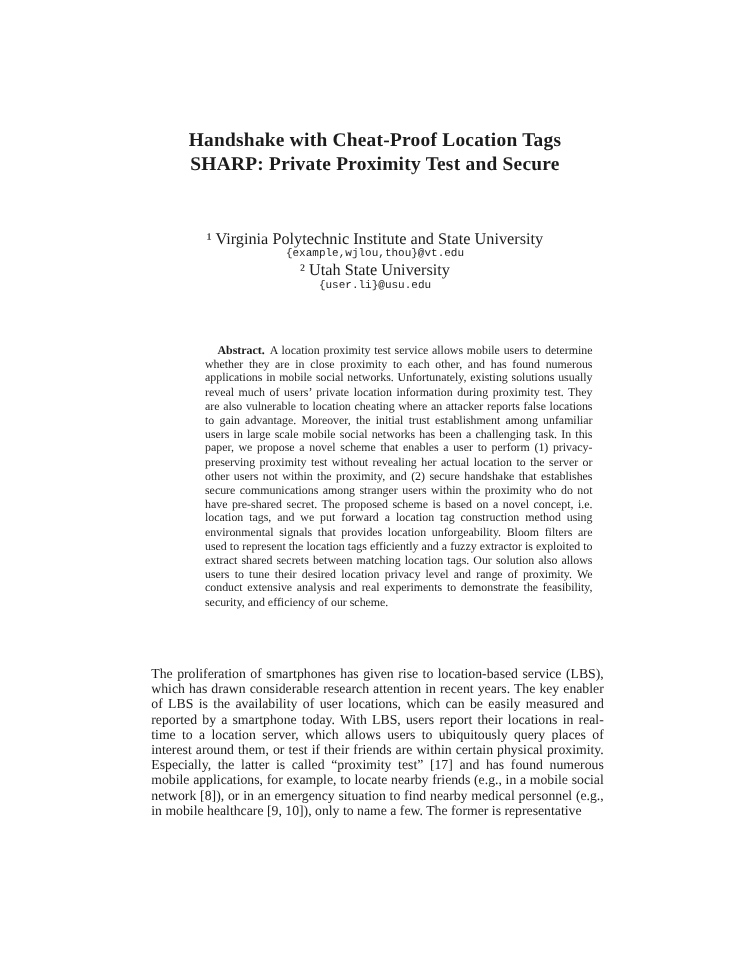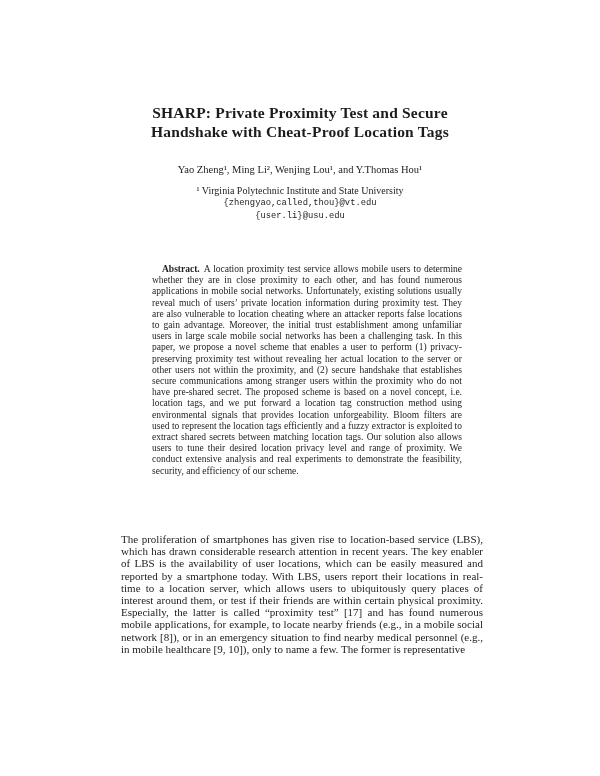--- a/index.html
+++ b/index.html
@@ -40,34 +40,34 @@
     line-height: 13px;
   }
   .affiliations {
     position: absolute;
     top: 185px;
     left: 0;
     right: 0;
     text-align: center;
   }
   .aff-line {
-    font-size: 10px;
+    font-size: 13px;
     line-height: 12.3px;
   }
   .email-line {
     font-family: "Liberation Mono", monospace;
     font-size: 8.8px;
     line-height: 12.3px;
   }
   .abstract {
     position: absolute;
     top: 260px;
     left: 148px;
     width: 310px;
-    margin: 4px;
+    margin: 16px;
     font-size: 9.5px;
     line-height: 11.2px;
     text-align: justify;
     text-indent: 10px;
   }
   .abstract-label {
     font-weight: bold;
     margin-right: 4px;
   }
   .section-heading {
@@ -90,29 +90,29 @@
     line-height: 12.2px;
     text-align: justify;
   }
 </style>
 </head>
 <body>
 
 <div class="page">
 
   <h1 class="title">
+    <span class="tline">Handshake with Cheat-Proof Location Tags</span>
     <span class="tline">SHARP: Private Proximity Test and Secure</span>
-    <span class="tline">Handshake with Cheat-Proof Location Tags</span>
   </h1>
 
-  <div class="authors">Yao Zheng¹, Ming Li², Wenjing Lou¹, and Y.Thomas Hou¹</div>
 
   <div class="affiliations">
     <div class="aff-line">¹ Virginia Polytechnic Institute and State University</div>
-    <div class="email-line">{zhengyao,called,thou}@vt.edu</div>
+    <div class="email-line">{example,wjlou,thou}@vt.edu</div>
+    <div class="aff-line">² Utah State University</div>
     <div class="email-line">{user.li}@usu.edu</div>
   </div>
 
   <p class="abstract"><span class="abstract-label">Abstract.</span><span>A location proximity test service allows mobile users to determine whether they are in close proximity to each other, and has found numerous applications in mobile social networks. Unfortunately, existing solutions usually reveal much of users’ private location information during proximity test. They are also vulnerable to location cheating where an attacker reports false locations to gain advantage. Moreover, the initial trust establishment among unfamiliar users in large scale mobile social networks has been a challenging task. In this paper, we propose a novel scheme that enables a user to perform (1) privacy-preserving proximity test without revealing her actual location to the server or other users not within the proximity, and (2) secure handshake that establishes secure communications among stranger users within the proximity who do not have pre-shared secret. The proposed scheme is based on a novel concept, i.e. location tags, and we put forward a location tag construction method using environmental signals that provides location unforgeability. Bloom filters are used to represent the location tags efficiently and a fuzzy extractor is exploited to extract shared secrets between matching location tags. Our solution also allows users to tune their desired location privacy level and range of proximity. We conduct extensive analysis and real experiments to demonstrate the feasibility, security, and efficiency of our scheme.</span></p>
 
 
   <p class="body-para">The proliferation of smartphones has given rise to location-based service (LBS), which has drawn considerable research attention in recent years. The key enabler of LBS is the availability of user locations, which can be easily measured and reported by a smartphone today. With LBS, users report their locations in real-time to a location server, which allows users to ubiquitously query places of interest around them, or test if their friends are within certain physical proximity. Especially, the latter is called “proximity test” [17] and has found numerous mobile applications, for example, to locate nearby friends (e.g., in a mobile social network [8]), or in an emergency situation to find nearby medical personnel (e.g., in mobile healthcare [9, 10]), only to name a few. The former is representative</p>
 
 </div>
 

